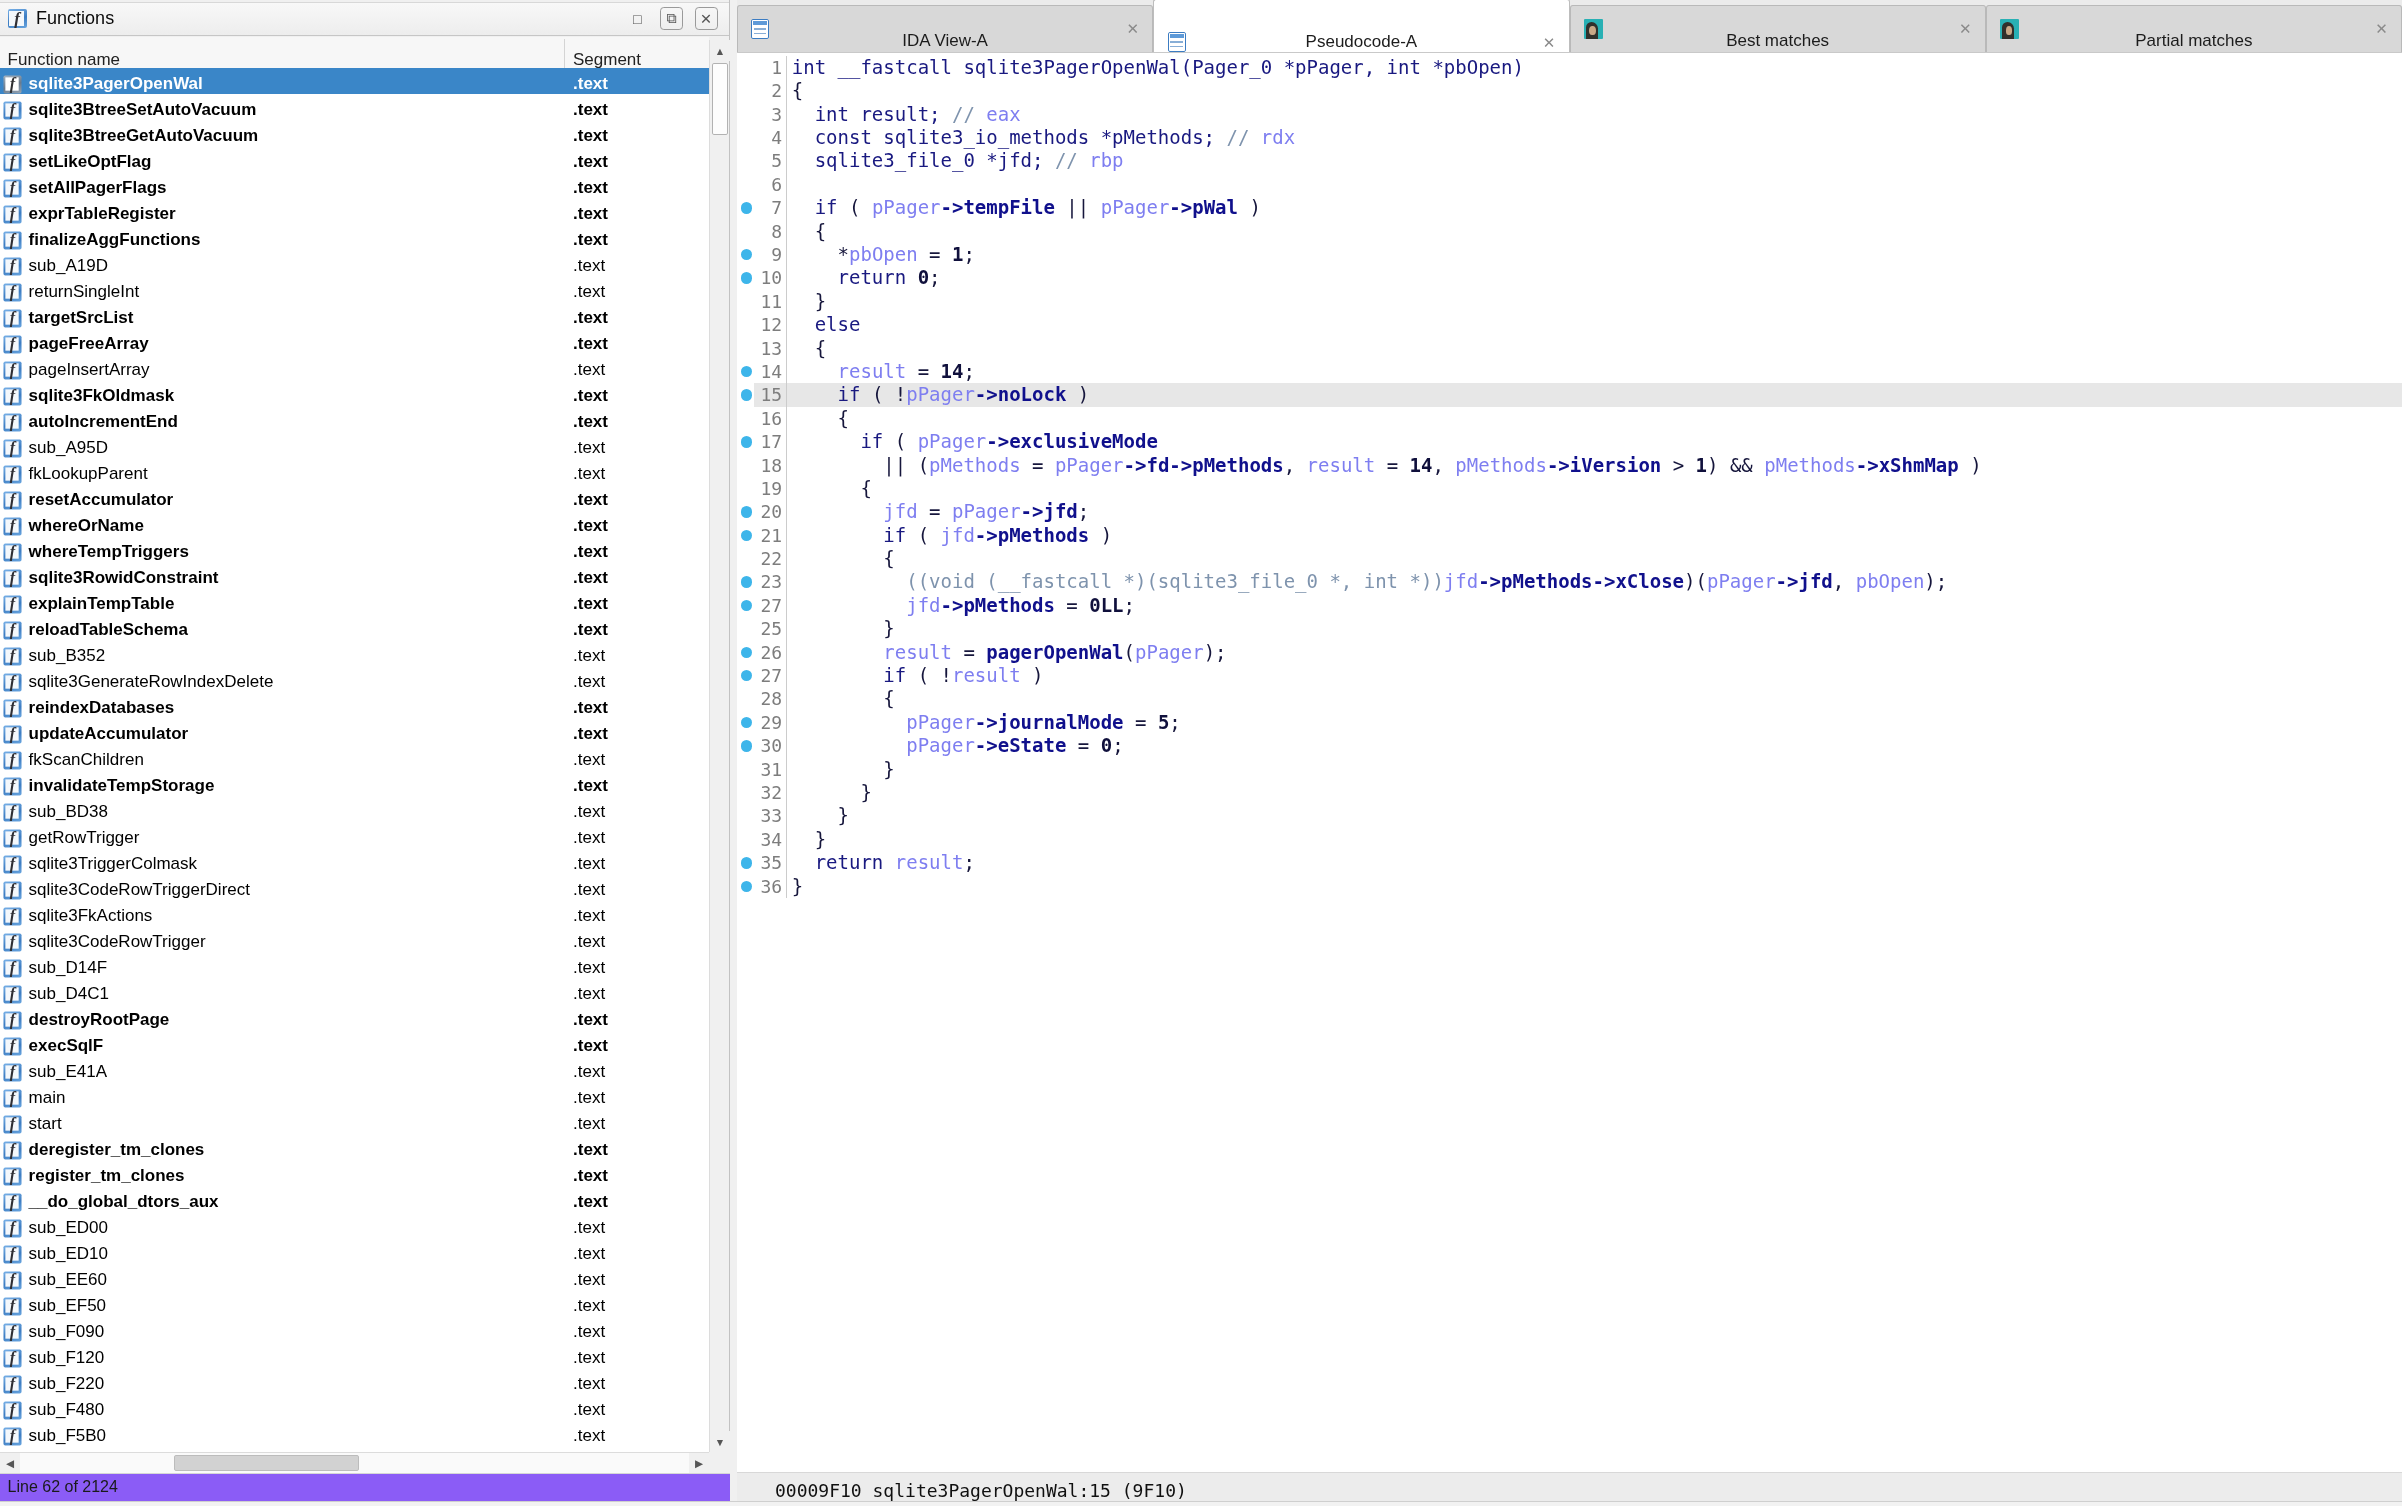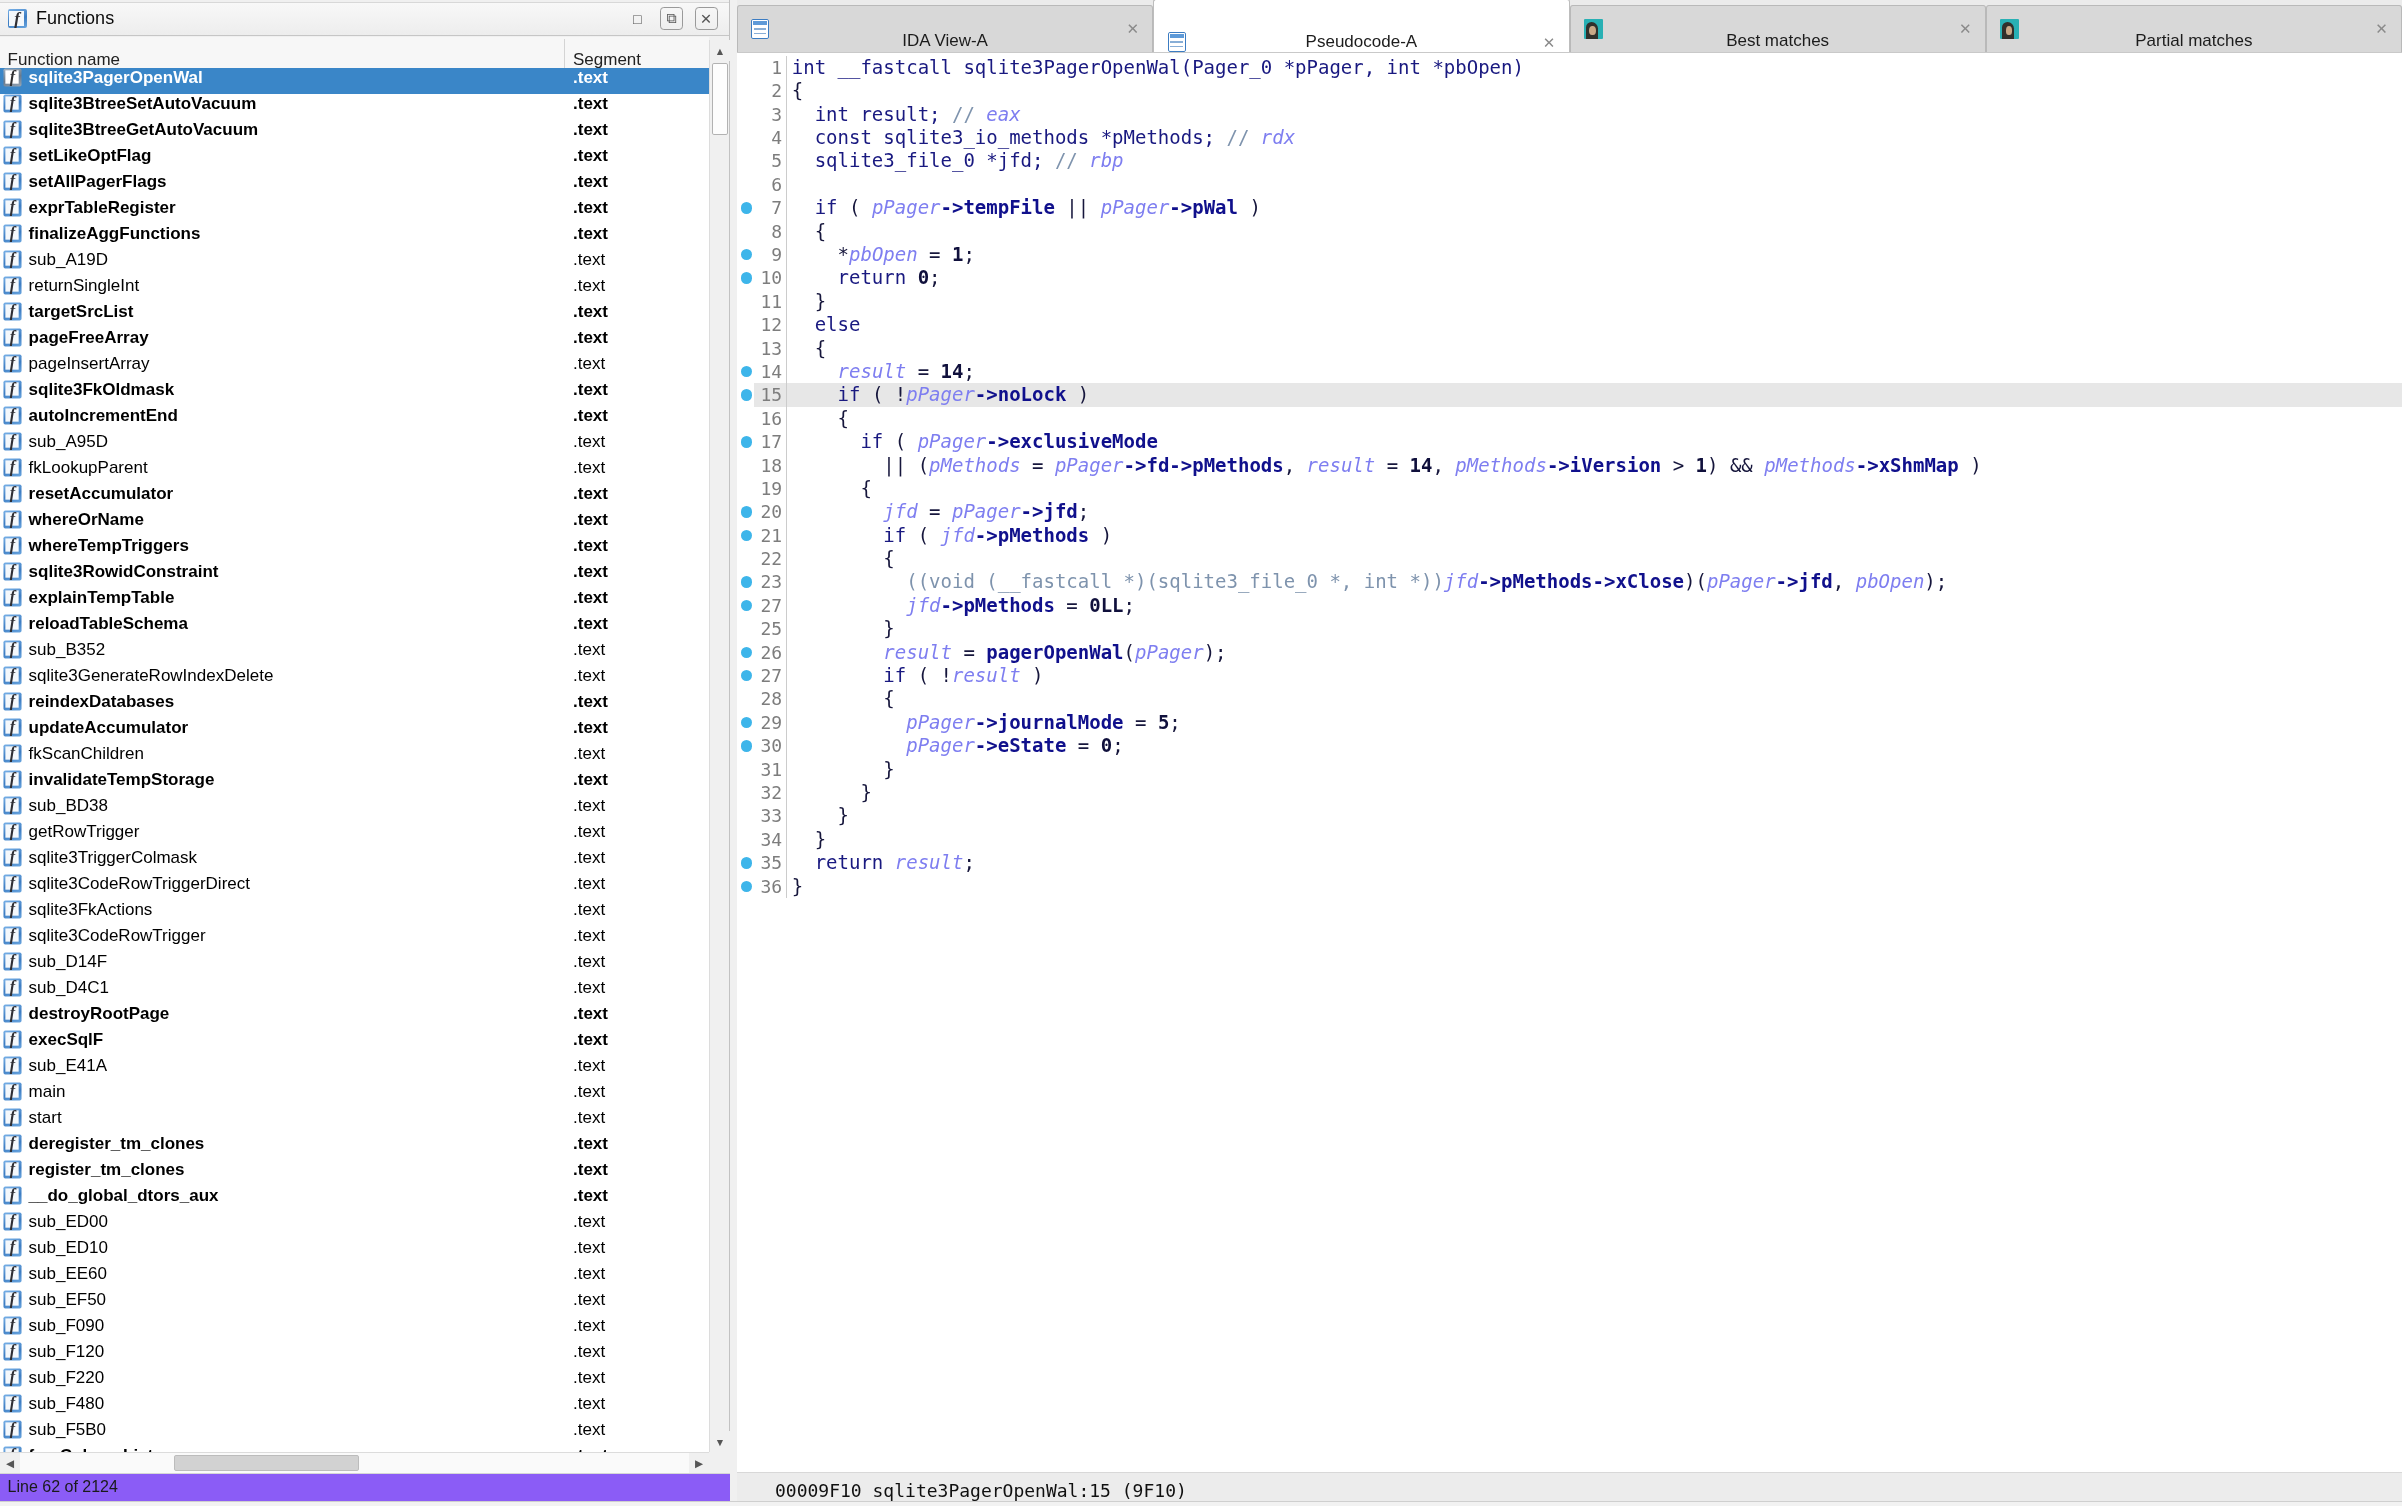--- a/index.html
+++ b/index.html
@@ -55,21 +55,21 @@
   }
   .col-name { padding-left:7.6px; }
   .col-seg  { position:absolute; left:573px; }
   .col-sep  { position:absolute; left:564px; top:1.9px; bottom:1.9px; width:1px; background:#d4d4d4; }
 
   .flist {
     position:absolute; left:0; top:68px; width:709px; height:1384px;
     background:#ffffff; overflow:hidden;
   }
   .frow {
-    height:26px; display:flex; align-items:flex-start; position:relative;
+    height:26px; display:flex; align-items:flex-end; position:relative;
     font-size:17px; color:#000; background:#fff;
   }
   .frow .ficon { transform:scale(0.95); margin-left:2.9px; }
   .fname { margin-left:6.7px; white-space:nowrap; }
   .fseg  { position:absolute; left:573px; }
   .frow.bold .fname, .frow.bold .fseg { font-weight:bold; }
   .frow.sel { background:#3a86c8; color:#fff; }
   .frow.sel .fname, .frow.sel .fseg { font-weight:bold; }
   .frow.sel .ficon { filter:saturate(0.25) brightness(1.04); }
 
@@ -169,21 +169,21 @@
     position:absolute; left:3.8px; top:50%; margin-top:-5.7px; width:11.4px; height:11.4px;
     border-radius:50%; background:#3db5ea;
   }
   .lnum {
     position:absolute; right:3.8px; font-size:18px; color:#7d7d7d; line-height:23.4px;
   }
   .ctext { white-space:pre; font-size:19px; padding-left:4.8px; line-height:23.4px; }
   .tk-k { color:#191980; }
   .tk-p { color:#16163c; }
   .tk-m { color:#10108c; font-weight:bold; }
-  .tk-v { color:#7e7ef0;font-style:italic; }
+  .tk-v { color:#7e7ef0; }
   .tk-g { color:#7e93ad; }
   .tk-n { color:#10103c; font-weight:bold; }
 
   .right-status {
     position:absolute; left:0; top:1472px; width:100%; height:28.5px;
     background:#ececec; border-top:1px solid #d8d8d8;
     display:flex; align-items:flex-end;
     font-family:"DejaVu Sans Mono","Liberation Mono",monospace;
     font-size:18px; color:#101010;
   }

